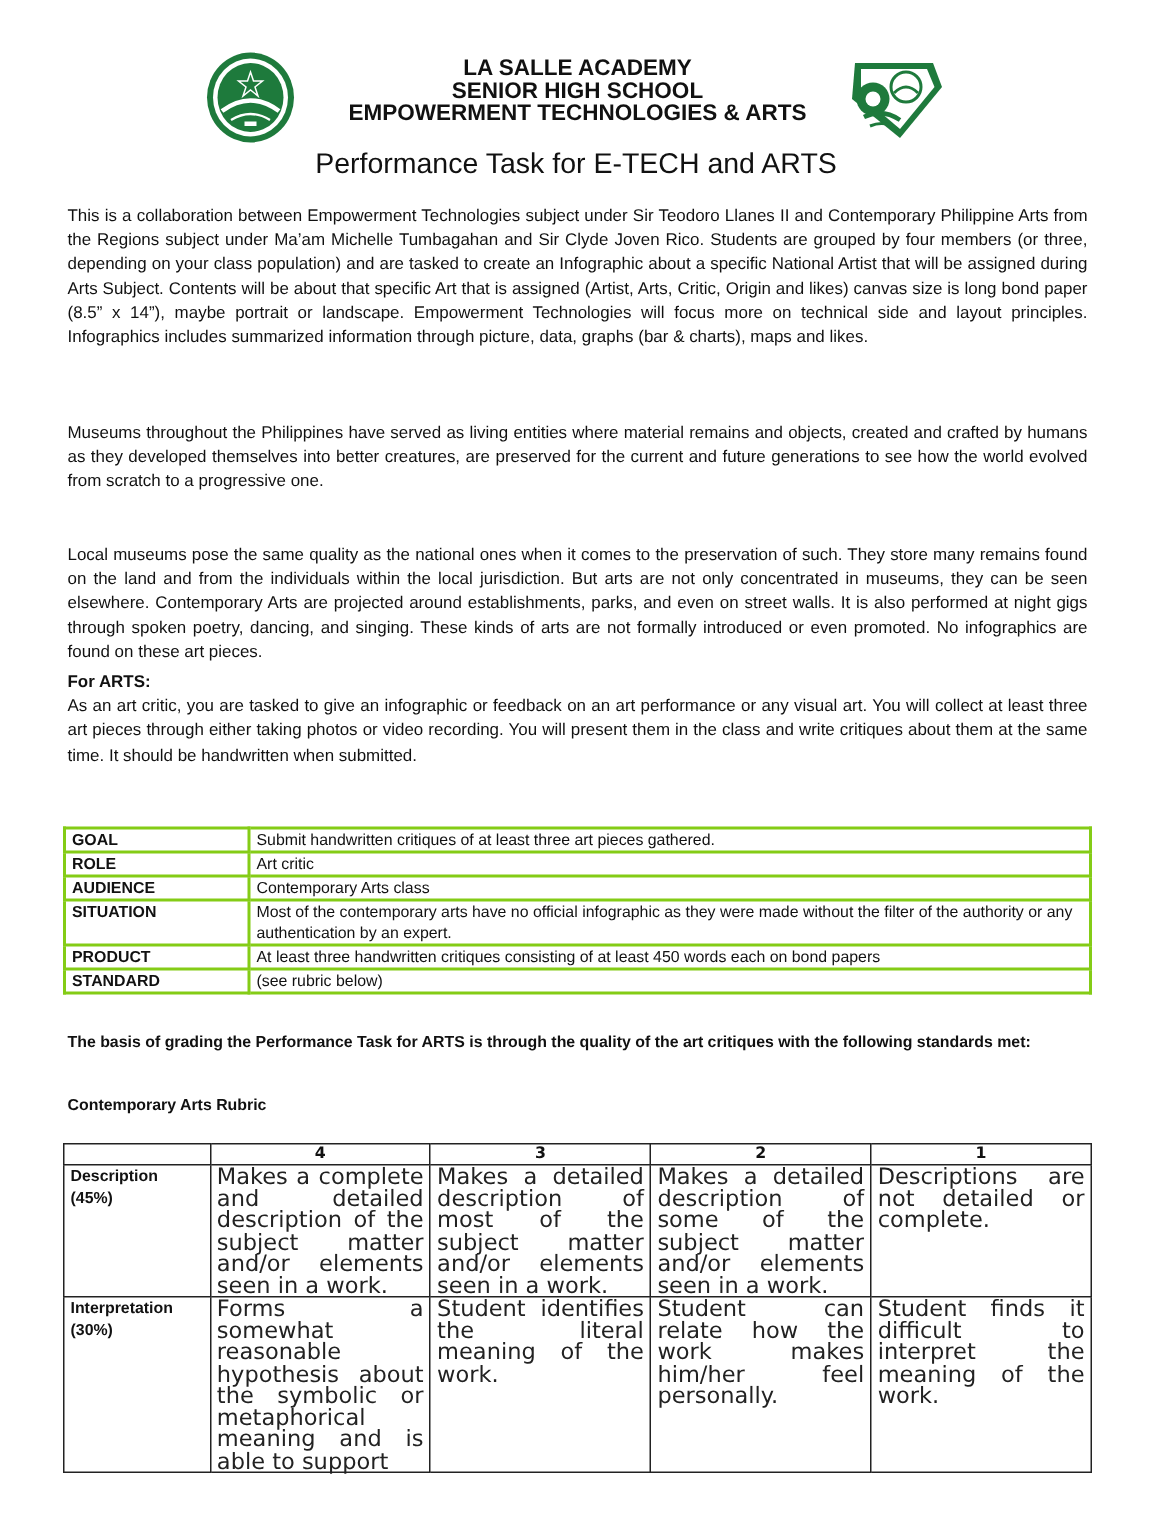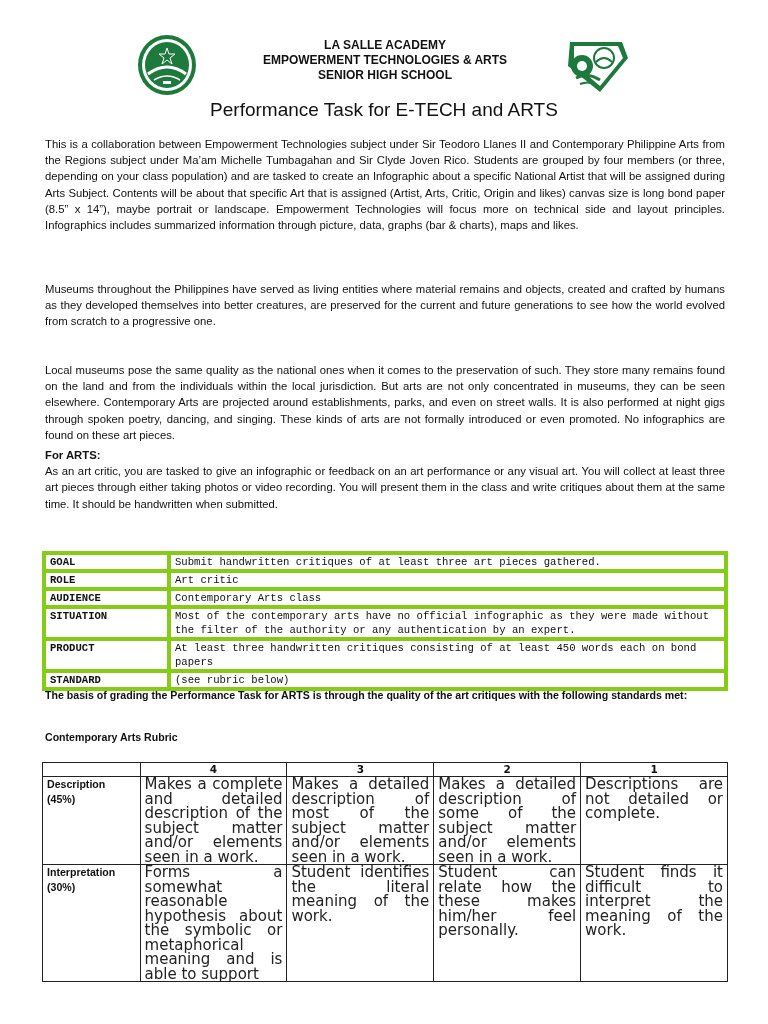--- a/index.html
+++ b/index.html
@@ -8,42 +8,42 @@
       font-family: "Liberation Sans", sans-serif; color: #111;
     }
     .page { position: absolute; left: 0; top: 0; width: 768px; height: 1024px; }
 
     
     .logo { position: absolute; }
     .logo-left { left: 136px; top: 34px; width: 62px; height: 62px; }
     .logo-right { left: 560px; top: 36px; width: 70px; height: 60px; }
     .school-header {
       position: absolute; left: 220px; top: 38px; width: 330px;
-      text-align: center; font-weight: bold; font-size: 12px; line-height: 15px;
+      text-align: center; font-weight: bold; font-size: 15px; line-height: 15px;
     }
     .doc-title {
       position: absolute; left: 0; top: 98px; width: 768px; text-align: center;
       font-size: 19px; line-height: 24px; font-weight: normal;
     }
 
     
     .para {
       position: absolute; left: 45px; width: 680px;
       font-size: 11.3px; line-height: 16.2px; text-align: justify;
     }
     .para-heading { font-weight: bold; display: block; }
 
     
     table { border-collapse: collapse; }
     .grasps-table {
       position: absolute; left: 42px; top: 551px; width: 686px;
       font-size: 10.6px; line-height: 14px;
     }
     .grasps-table td {
-      border: 4px solid #84cc16; padding: 0 4px; vertical-align: top; font-family: Liberation Mono, monospace;
+      border: 2px solid #84cc16; padding: 0 4px; vertical-align: top;
     }
     .grasps-table td.key { width: 113px; font-weight: bold; }
 
     .intro-grading {
       position: absolute; left: 45px; top: 688px; width: 680px;
       font-size: 10.6px; line-height: 15px; font-weight: bold;
     }
     .rubric-title {
       position: absolute; left: 45px; top: 731px;
       font-size: 10.6px; font-weight: bold;
@@ -84,22 +84,22 @@
       <ellipse cx="31" cy="31" rx="22" ry="23" fill="#1e7a3c"></ellipse>
       <polygon points="31,14 33,20 39,20 34,24 36,30 31,26 26,30 28,24 23,20 29,20" fill="none" stroke="#fff" stroke-width="1"></polygon>
       <path d="M12 40 Q31 26 50 40" stroke="#fff" stroke-width="3" fill="none"></path>
       <path d="M18 46 Q31 38 44 46" stroke="#fff" stroke-width="1.5" fill="none"></path>
       <rect x="27" y="47" width="8" height="3" fill="#fff"></rect>
     </svg>
   </div>
 
   <div class="school-header">
     <div>LA SALLE ACADEMY</div>
+    <div>SENIOR HIGH SCHOOL</div>
     <div>EMPOWERMENT TECHNOLOGIES &amp; ARTS</div>
-    <div>SENIOR HIGH SCHOOL</div>
   </div>
 
   <div class="logo logo-right">
     <svg width="70" height="60" viewBox="0 0 70 60">
       <polygon points="10,6 62,6 68,22 40,56 8,30" fill="#1e7a3c"></polygon>
       <polygon points="14,10 58,10 63,22 40,50 14,28" fill="#ffffff"></polygon>
       <circle cx="22" cy="30" r="11" fill="#1e7a3c"></circle>
       <circle cx="22" cy="30" r="5" fill="#ffffff"></circle>
       <circle cx="44" cy="22" r="10" fill="#ffffff" stroke="#1e7a3c" stroke-width="2"></circle>
       <path d="M36 26 Q44 18 52 26" stroke="#1e7a3c" stroke-width="2" fill="none"></path>
@@ -169,19 +169,19 @@
         <td class="crit">Description (45%)</td>
         <td class="cell">Makes a complete and detailed description of the subject matter and/or elements seen in a work.</td>
         <td class="cell">Makes a detailed description of most of the subject matter and/or elements seen in a work.</td>
         <td class="cell">Makes a detailed description of some of the subject matter and/or elements seen in a work.</td>
         <td class="cell">Descriptions are not detailed or complete.</td>
       </tr>
       <tr class="r2">
         <td class="crit">Interpretation (30%)</td>
         <td class="cell">Forms a somewhat reasonable hypothesis about the symbolic or metaphorical meaning and is able to support</td>
         <td class="cell">Student identifies the literal meaning of the work.</td>
-        <td class="cell">Student can relate how the these makes him/her feel personally.</td>
+        <td class="cell">Student can relate how the work makes him/her feel personally.</td>
         <td class="cell">Student finds it difficult to interpret the meaning of the work.</td>
       </tr>
     </tbody>
   </table>
 
 </div>
 
 </body></html>

